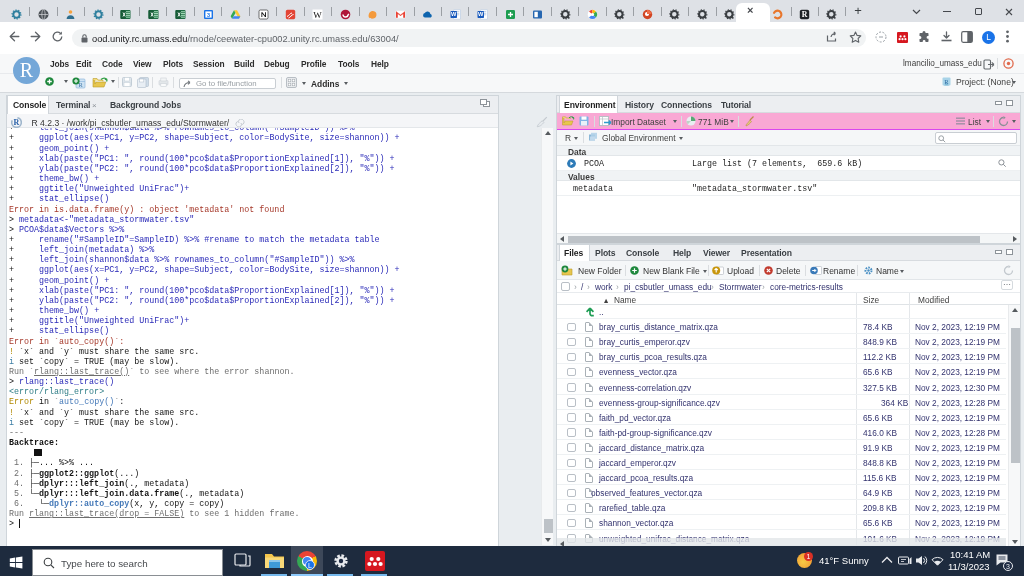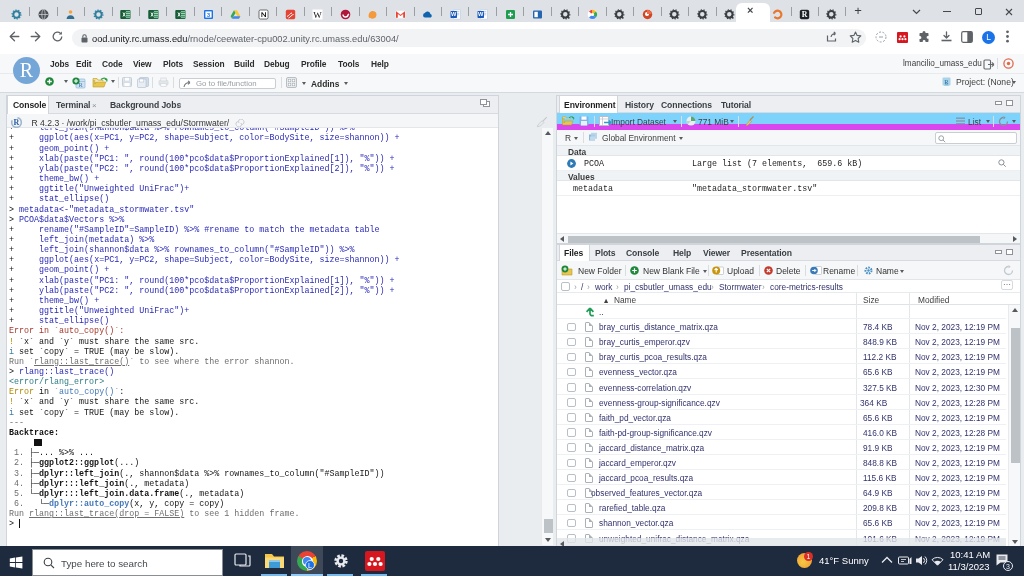--- a/index.html
+++ b/index.html
@@ -53,21 +53,21 @@
 .sbthumb{position:absolute;background:#bdc2c7}
 .arr{position:absolute;width:0;height:0}
 .arr.up{border-left:3.2px solid transparent;border-right:3.2px solid transparent;border-bottom:4.2px solid #565a5e}
 .arr.dn{border-left:3.2px solid transparent;border-right:3.2px solid transparent;border-top:4.2px solid #565a5e}
 .arr.lf{border-top:3.2px solid transparent;border-bottom:3.2px solid transparent;border-right:4.2px solid #565a5e}
 .arr.rt{border-top:3.2px solid transparent;border-bottom:3.2px solid transparent;border-left:4.2px solid #565a5e}
 
 
 #envpane{left:556px;top:2px;width:465px;height:149px}
 #envtabs{height:17px}
-#envtools{position:absolute;left:0;top:17px;width:100%;height:16.5px;background:#7dd3fc;border-bottom:6px solid #d946ef}
+#envtools{position:absolute;left:0;top:17px;width:100%;height:16.5px;background:#f9a8d4;border-bottom:1px solid #d946ef}
 #envtools2{position:absolute;left:0;top:33.5px;width:100%;height:16px;background:#f5f7f8;border-bottom:1px solid #e2e6e9}
 .ttxt{position:absolute;top:4px;font-size:8.4px;color:#404040;white-space:nowrap}
 #envsearch{position:absolute;left:378px;top:2px;width:82px;height:12px;background:#fff;border:1px solid #c9ced3;border-radius:2px}
 .sechdr{position:absolute;left:0;width:100%;height:10.5px;background:#f0f3f5;border-bottom:1px solid #e2e6e9;font-size:8.4px;font-weight:bold;color:#3c3c3c;padding:1px 0 0 11px}
 .envrow{position:absolute;left:0;width:100%;height:14.5px;border-bottom:1px solid #edf0f2;font-family:"Liberation Mono",monospace;font-size:8.35px;color:#1f1f1f}
 .envrow span{white-space:pre}
 
 
 #filepane{left:556px;top:151px;width:465px;height:302px;border-bottom:none}
 #ftabs{height:16px}
@@ -462,20 +462,21 @@
   <div id="conout">
           <div id="contxt">
             <div class="cl"><span style="color:#141414">+</span><span style="color:#2a2ab8">     left_join(shannon$data %&gt;% rownames_to_column("#SampleID")) %&gt;%</span></div>
             <div class="cl"><span style="color:#141414">+</span><span style="color:#2a2ab8">     ggplot(aes(x=PC1, y=PC2, shape=Subject, color=BodySite, size=shannon)) +</span></div>
             <div class="cl"><span style="color:#141414">+</span><span style="color:#2a2ab8">     geom_point() +</span></div>
             <div class="cl"><span style="color:#141414">+</span><span style="color:#2a2ab8">     xlab(paste("PC1: ", round(100*pco$data$ProportionExplained[1]), "%")) +</span></div>
             <div class="cl"><span style="color:#141414">+</span><span style="color:#2a2ab8">     ylab(paste("PC2: ", round(100*pco$data$ProportionExplained[2]), "%")) +</span></div>
             <div class="cl"><span style="color:#141414">+</span><span style="color:#2a2ab8">     theme_bw() +</span></div>
             <div class="cl"><span style="color:#141414">+</span><span style="color:#2a2ab8">     ggtitle("Unweighted UniFrac")+</span></div>
             <div class="cl"><span style="color:#141414">+</span><span style="color:#2a2ab8">     stat_ellipse()</span></div>
+            <div class="cl"><span style="color:#a6392b">Error in is.data.frame(y) : object 'metadata' not found</span></div>
             <div class="cl"><span style="color:#141414">&gt; </span><span style="color:#2a2ab8">metadata&lt;-"metadata_stormwater.tsv"</span></div>
             <div class="cl"><span style="color:#141414">&gt; </span><span style="color:#2a2ab8">PCOA$data$Vectors %&gt;%</span></div>
             <div class="cl"><span style="color:#141414">+</span><span style="color:#2a2ab8">     rename("#SampleID"=SampleID) %&gt;% #rename to match the metadata table</span></div>
             <div class="cl"><span style="color:#141414">+</span><span style="color:#2a2ab8">     left_join(metadata) %&gt;%</span></div>
             <div class="cl"><span style="color:#141414">+</span><span style="color:#2a2ab8">     left_join(shannon$data %&gt;% rownames_to_column("#SampleID")) %&gt;%</span></div>
             <div class="cl"><span style="color:#141414">+</span><span style="color:#2a2ab8">     ggplot(aes(x=PC1, y=PC2, shape=Subject, color=BodySite, size=shannon)) +</span></div>
             <div class="cl"><span style="color:#141414">+</span><span style="color:#2a2ab8">     geom_point() +</span></div>
             <div class="cl"><span style="color:#141414">+</span><span style="color:#2a2ab8">     xlab(paste("PC1: ", round(100*pco$data$ProportionExplained[1]), "%")) +</span></div>
             <div class="cl"><span style="color:#141414">+</span><span style="color:#2a2ab8">     ylab(paste("PC2: ", round(100*pco$data$ProportionExplained[2]), "%")) +</span></div>
             <div class="cl"><span style="color:#141414">+</span><span style="color:#2a2ab8">     theme_bw() +</span></div>
@@ -488,21 +489,20 @@
             <div class="cl"><span style="color:#141414">&gt; </span><span style="color:#2a2ab8">rlang::last_trace()</span></div>
             <div class="cl"><span style="color:#2e7d86">&lt;error/rlang_error&gt;</span></div>
             <div class="cl"><span style="color:#b08800">Error</span><span style="color:#141414"> in </span><span style="color:#6e6e6e">`</span><span style="color:#4579b8">auto_copy()</span><span style="color:#6e6e6e">`</span><span style="color:#141414">:</span></div>
             <div class="cl"><span style="color:#b08800">! </span><span style="color:#141414">`x` and `y` must share the same src.</span></div>
             <div class="cl"><span style="color:#3d7fa6">i </span><span style="color:#141414">set `copy` = TRUE (may be slow).</span></div>
             <div class="cl"><span style="color:#6e6e6e">---</span></div>
             <div class="cl"><span style="color:#141414;font-weight:bold">Backtrace:</span></div>
             <div class="cl"><span style="color:#141414">     </span><span class="bsq"></span></div>
             <div class="cl"><span style="color:#6e6e6e"> 1. </span><span style="color:#141414">├─... %&gt;% ...</span></div>
             <div class="cl"><span style="color:#6e6e6e"> 2. </span><span style="color:#141414">├─</span><span style="color:#141414;font-weight:bold">ggplot2::ggplot</span><span style="color:#141414">(...)</span></div>
-            <div class="cl"><span style="color:#6e6e6e"> 3. </span><span style="color:#141414">├─</span><span style="color:#141414;font-weight:bold">dplyr::left_join</span><span style="color:#141414">(., shannon$data %&gt;% rownames_to_column("#SampleID"))</span></div>
             <div class="cl"><span style="color:#6e6e6e"> 4. </span><span style="color:#141414">├─</span><span style="color:#141414;font-weight:bold">dplyr:::left_join</span><span style="color:#141414">(., metadata)</span></div>
             <div class="cl"><span style="color:#6e6e6e"> 5. </span><span style="color:#141414">└─</span><span style="color:#141414;font-weight:bold">dplyr:::left_join.data.frame</span><span style="color:#141414">(., metadata)</span></div>
             <div class="cl"><span style="color:#6e6e6e"> 6. </span><span style="color:#141414">  └─</span><span style="color:#4579b8;font-weight:bold">dplyr::auto_copy</span><span style="color:#141414">(x, y, copy = copy)</span></div>
             <div class="cl"><span style="color:#6e6e6e">Run </span><span style="color:#6e6e6e;text-decoration:underline">rlang::last_trace(drop = FALSE)</span><span style="color:#6e6e6e"> to see 1 hidden frame.</span></div>
             <div class="cl"><span style="color:#141414">&gt; </span><span class="cur"></span></div>
           </div>
         </div>
   <div class="sbv" style="left:534px;top:32px;width:12px;height:417px">
    <div class="arr up" style="left:2.5px;top:3px"></div>
    <div class="sbthumb" style="left:1.5px;top:391px;width:9px;height:14px"></div>
@@ -726,21 +726,21 @@
  <span class="cb" style="left:10px;top:3.5px"></span>
  <span class="ficon" style="left:28px;top:3px"></span>
  <span class="fname" style="left:42px">evenness-correlation.qzv</span>
  <span class="fname" style="left:306px">327.5 KB</span>
  <span class="fname" style="left:358px">Nov 2, 2023, 12:30 PM</span>
           </div>
 <div class="frow" style="top:90.6px">
  <span class="cb" style="left:10px;top:3.5px"></span>
  <span class="ficon" style="left:28px;top:3px"></span>
  <span class="fname" style="left:42px">evenness-group-significance.qzv</span>
- <span class="fname" style="left:303px">364 KB</span>
+ <span class="fname" style="left:324px">364 KB</span>
  <span class="fname" style="left:358px">Nov 2, 2023, 12:28 PM</span>
           </div>
 <div class="frow" style="top:105.7px">
  <span class="cb" style="left:10px;top:3.5px"></span>
  <span class="ficon" style="left:28px;top:3px"></span>
  <span class="fname" style="left:42px">faith_pd_vector.qza</span>
  <span class="fname" style="left:306px">65.6 KB</span>
  <span class="fname" style="left:358px">Nov 2, 2023, 12:19 PM</span>
           </div>
 <div class="frow" style="top:120.8px">

